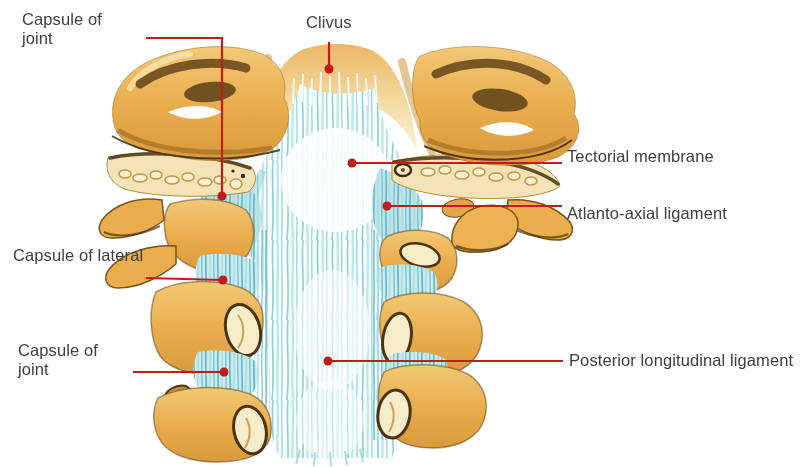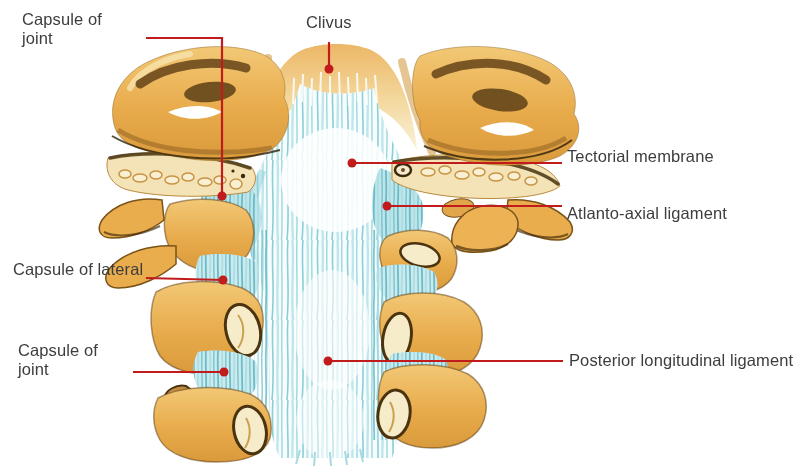--- a/index.html
+++ b/index.html
@@ -15,21 +15,21 @@
     font-size:16.5px;line-height:19px;
     color:var(--label-text,#3d3d3d);
     letter-spacing:.1px;
     white-space:nowrap;
   }
   .label span{display:block;}
   #lbl-capsule-atlanto-occipital{left:22px;top:10px;}
   #lbl-clivus{left:306px;top:13px;}
   #lbl-tectorial{left:567px;top:147px;}
   #lbl-atlanto-axial{left:567px;top:204px;}
-  #lbl-capsule-lateral{left:13px;top:260px;}
+  #lbl-capsule-lateral{left:13px;top:246px;}
   #lbl-capsule-zygapophyseal{left:18px;top:341px;}
   #lbl-posterior{left:569px;top:351px;}
   .leader{stroke:var(--leader-red,#c21b1b);stroke-width:2.2;fill:none;}
   .leader-dot{fill:var(--leader-red,#c21b1b);stroke:none;}
 </style>
 </head>
 <body>
 
 <div id="stage">
 

